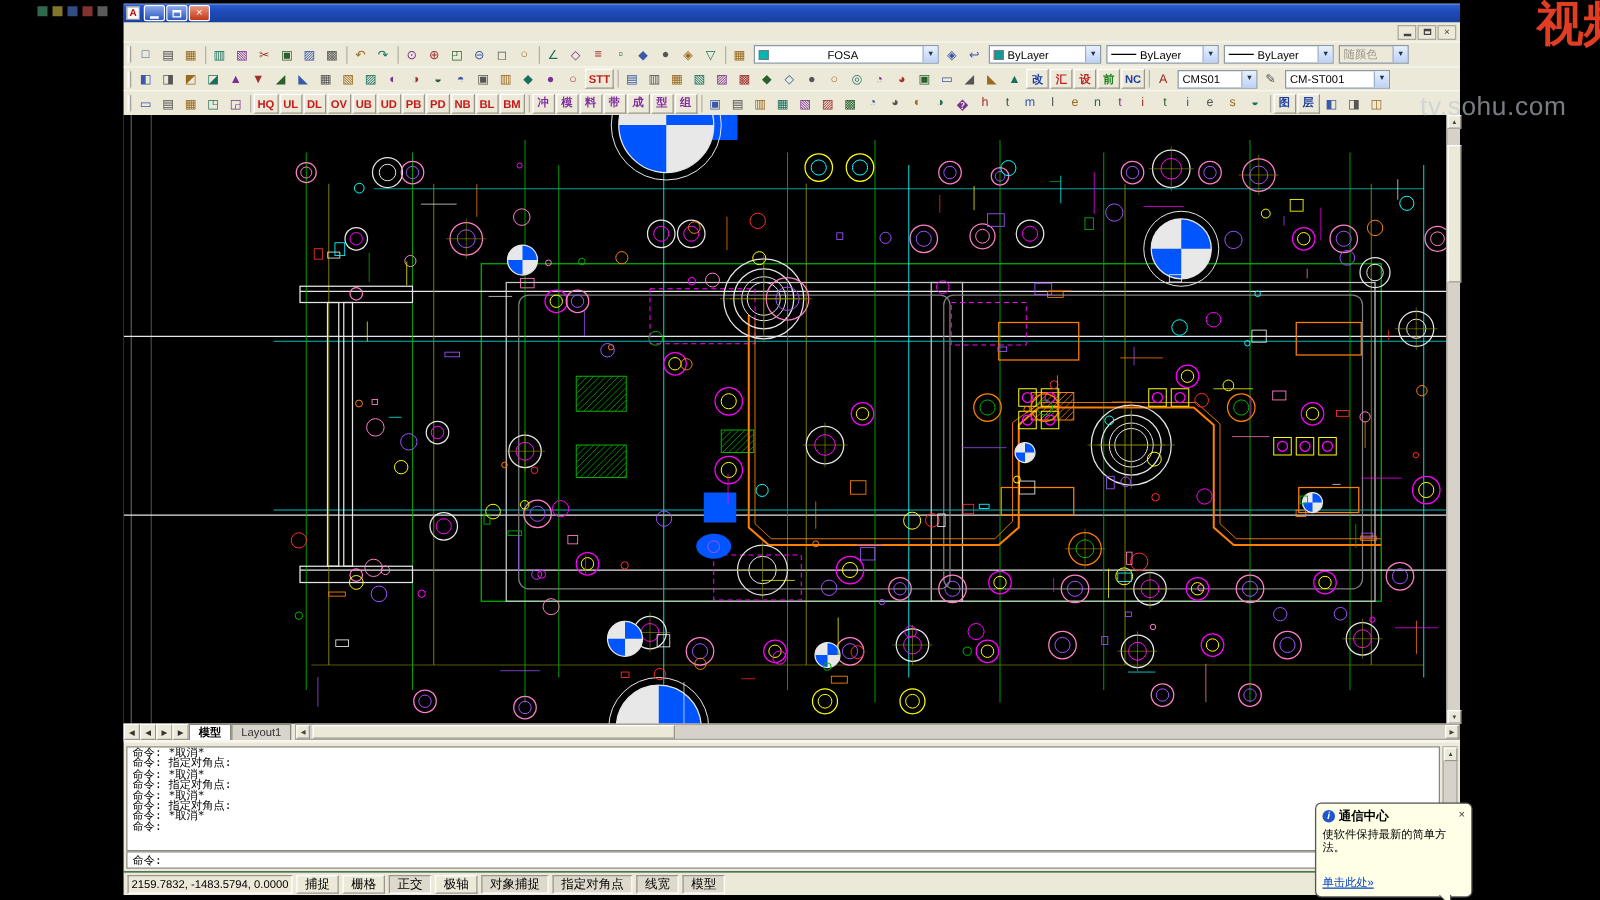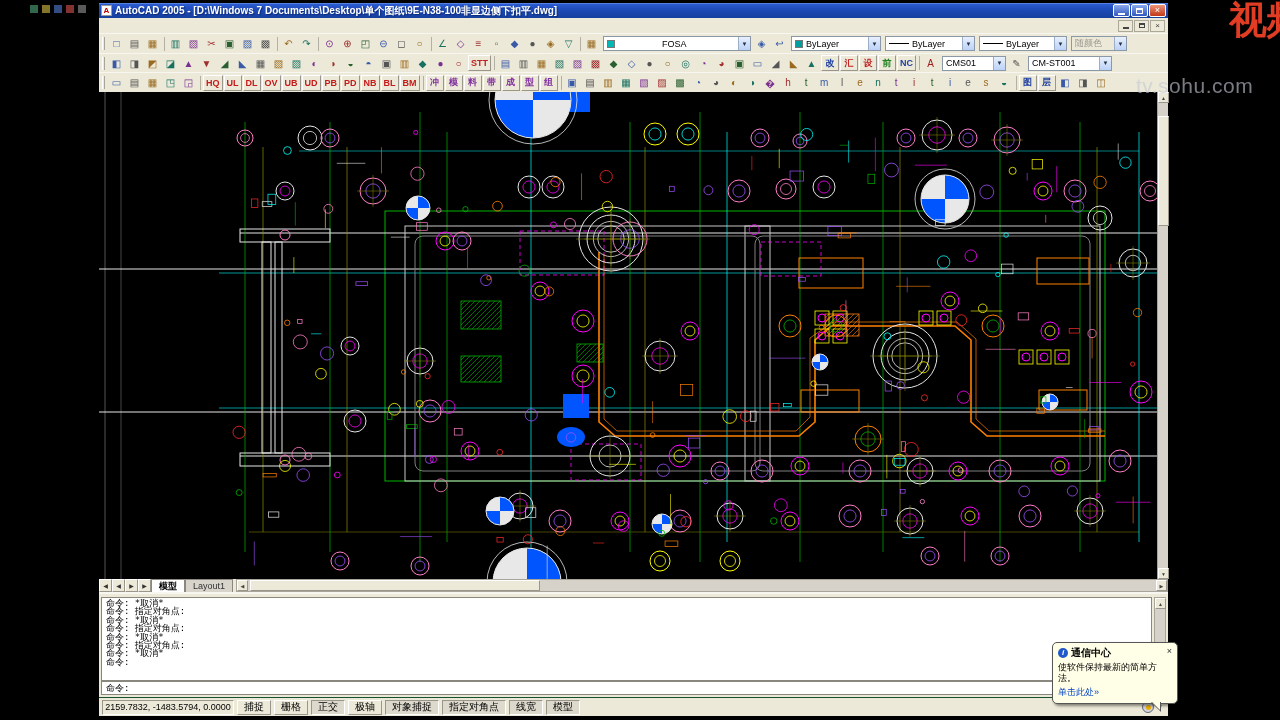--- a/index.html
+++ b/index.html
@@ -106,21 +106,21 @@
 
   
   .balloon { position:absolute; left:1052px; top:642px; width:126px; background:#fffee6;
     border:1px solid #565656; border-radius:5px; box-shadow:2px 2px 3px rgba(0,0,0,0.45);
     padding:3px 5px 4px 5px; font-size:9px; color:#000; z-index:6; }
   .btitle { display:flex; align-items:center; font-size:10px; margin-bottom:2px; }
   .binfo { width:10px; height:10px; border-radius:50%; background:#2058cc; color:#fff; font-size:8px;
     font-style:italic; font-weight:bold; line-height:10px; text-align:center; margin-right:3px; flex:none; }
   .bclose { float:right; font-size:9px; color:#333; margin-left:4px; cursor:default; }
   .bbody { font-size:9px; line-height:11px; }
-  .blink { color:#0040c8; font-size:9px; display:inline-block; margin-top:2px; }
+  .blink { color:#0040c8; text-decoration:underline; font-size:9px; display:inline-block; margin-top:16px; }
   .btail-o { position:absolute; right:16px; bottom:-9px; width:0; height:0;
     border-left:10px solid transparent; border-top:10px solid #565656; }
   .btail-i { position:absolute; right:17px; bottom:-7px; width:0; height:0;
     border-left:8px solid transparent; border-top:8px solid #fffee6; z-index:7; }
 
   
   .wm-sohu { position:absolute; left:1136px; top:74px; font-size:21px; color:rgba(195,200,210,0.62);
     letter-spacing:0.5px; z-index:5; }
   .wm-logo { position:absolute; left:1229px; top:-2px; width:51px; height:46px; overflow:hidden; z-index:5; }
   .wm-logo span { font-size:38px; font-weight:bold; color:#e13c24; line-height:44px; white-space:nowrap; }
@@ -137,21 +137,20 @@
     <i style="background:#9a8a30"></i>
     <i style="background:#3a5a9a"></i>
     <i style="background:#9a3a3a"></i>
     <i style="background:#6a6a6a"></i>
   </div>
 
   <div class="win">
 
     <div class="titlebar">
       <span class="appicon">A</span>
-      <span class="title">AutoCAD 2005 - [D:\Windows 7 Documents\Desktop\单个图纸\9E-N38-100非显边侧下扣平.dwg]</span>
       <span class="winbtns">
         <span class="wbtn">
             <i class="g-min"></i>
           </span>
         <span class="wbtn">
             <i class="g-max"></i>
           </span>
         <span class="wbtn close">×</span>
       </span>
     </div>

